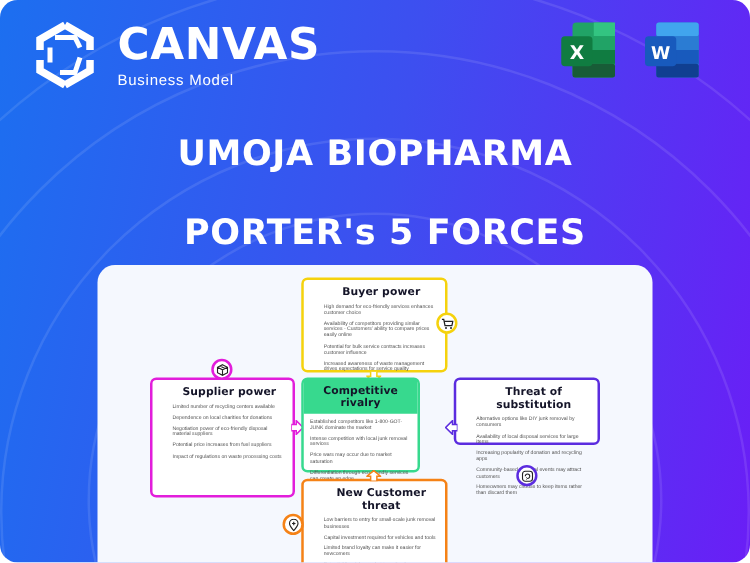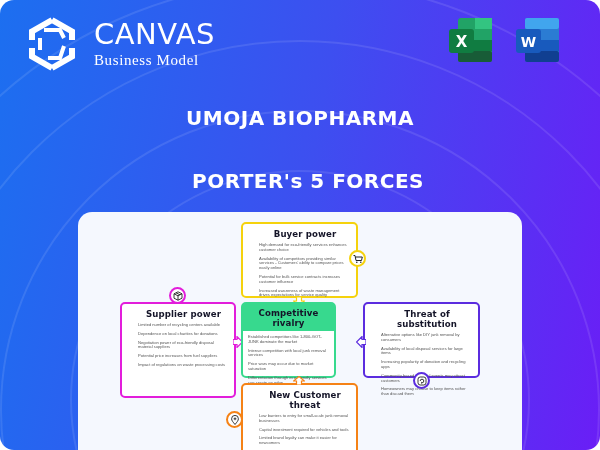--- a/index.html
+++ b/index.html
@@ -7,26 +7,26 @@
   body { font-family: "DejaVu Sans", sans-serif; background: #fff; }
   .banner {
     position: relative; width: 600px; height: 450px; overflow: hidden;
     border-radius: 14px;
     background: linear-gradient(100deg, #1c6ff0 0%, #3d4ff0 50%, #6a1ef6 100%);
   }
   .ring { position: absolute; border-radius: 50%; border: 2px solid rgba(255,255,255,0.10); }
   .logo { position: absolute; left: 26px; top: 16px; display: flex; align-items: center; }
   .logo svg { width: 52px; height: 56px; }
   .brand { margin-left: 16px; color: #fff; line-height: 1; }
-  .brand-name { font-family: "DejaVu Sans", sans-serif; font-weight: normal; font-size: 29px; letter-spacing: 0.5px; }
-  .brand-sub { font-family: Liberation Serif, serif; font-size: 15px; margin-top: 4px; letter-spacing: 0.6px; }
+  .brand-name { font-family: "DejaVu Sans", sans-serif; font-weight: bold; font-size: 35px; letter-spacing: 0.5px; }
+  .brand-sub { font-family: Liberation Sans, sans-serif; font-size: 12px; margin-top: 4px; letter-spacing: 0.6px; }
   .app-icon { position: absolute; top: 16px; width: 48px; height: 48px; }
   .title-1, .title-2 {
     position: absolute; left: 0; width: 600px; text-align: center; color: #fff;
-    font-family: "DejaVu Sans", sans-serif; font-weight: bold; font-size: 20px; letter-spacing: 0.5px;
+    font-family: "DejaVu Sans", sans-serif; font-weight: bold; font-size: 28px; letter-spacing: 0.5px;
   }
   .title-1 { top: 106px; }
   .title-2 { top: 169px; padding-left: 16px; }
   .card {
     position: absolute; left: 78px; top: 212px; width: 444px; height: 260px;
     background: #f5f8fe; border-radius: 14px;
   }
   .box {
     position: absolute; background: #fff; border: 2px solid; border-radius: 5px;
     padding: 4px 5px 3px 16px;
@@ -150,21 +150,21 @@
       <h3>Competitive rivalry</h3>
       <ul>
         <li>Established competitors like 1-800-GOT-JUNK dominate the market</li>
         <li>Intense competition with local junk removal services</li>
         <li>Price wars may occur due to market saturation</li>
         <li>Differentiation through eco-friendly services can create an edge</li>
         <li>Customer loyalty and brand reputation are critical factors</li>
       </ul>
     </div>
 
-    <div class="box" style="left:285px;top:90px;width:117px;height:76px;border-color:#5b2cdf;">
+    <div class="box" style="left:285px;top:90px;width:117px;height:54px;border-color:#5b2cdf;">
       <h3>Threat of substitution</h3>
       <ul>
         <li>Alternative options like DIY junk removal by consumers</li>
         <li>Availability of local disposal services for large items</li>
         <li>Increasing popularity of donation and recycling apps</li>
         <li>Community-based disposal events may attract customers</li>
         <li>Homeowners may choose to keep items rather than discard them</li>
       </ul>
     </div>
     <div class="badge" style="left:335px;top:160px;border-color:#5b2cdf;">

